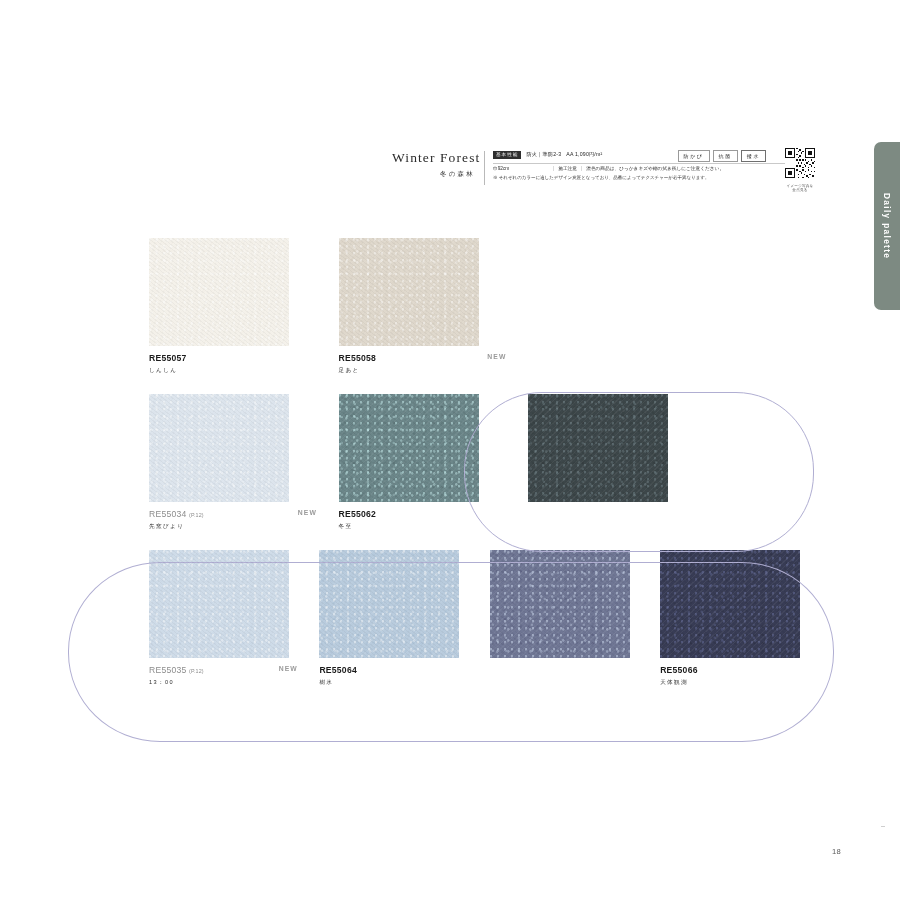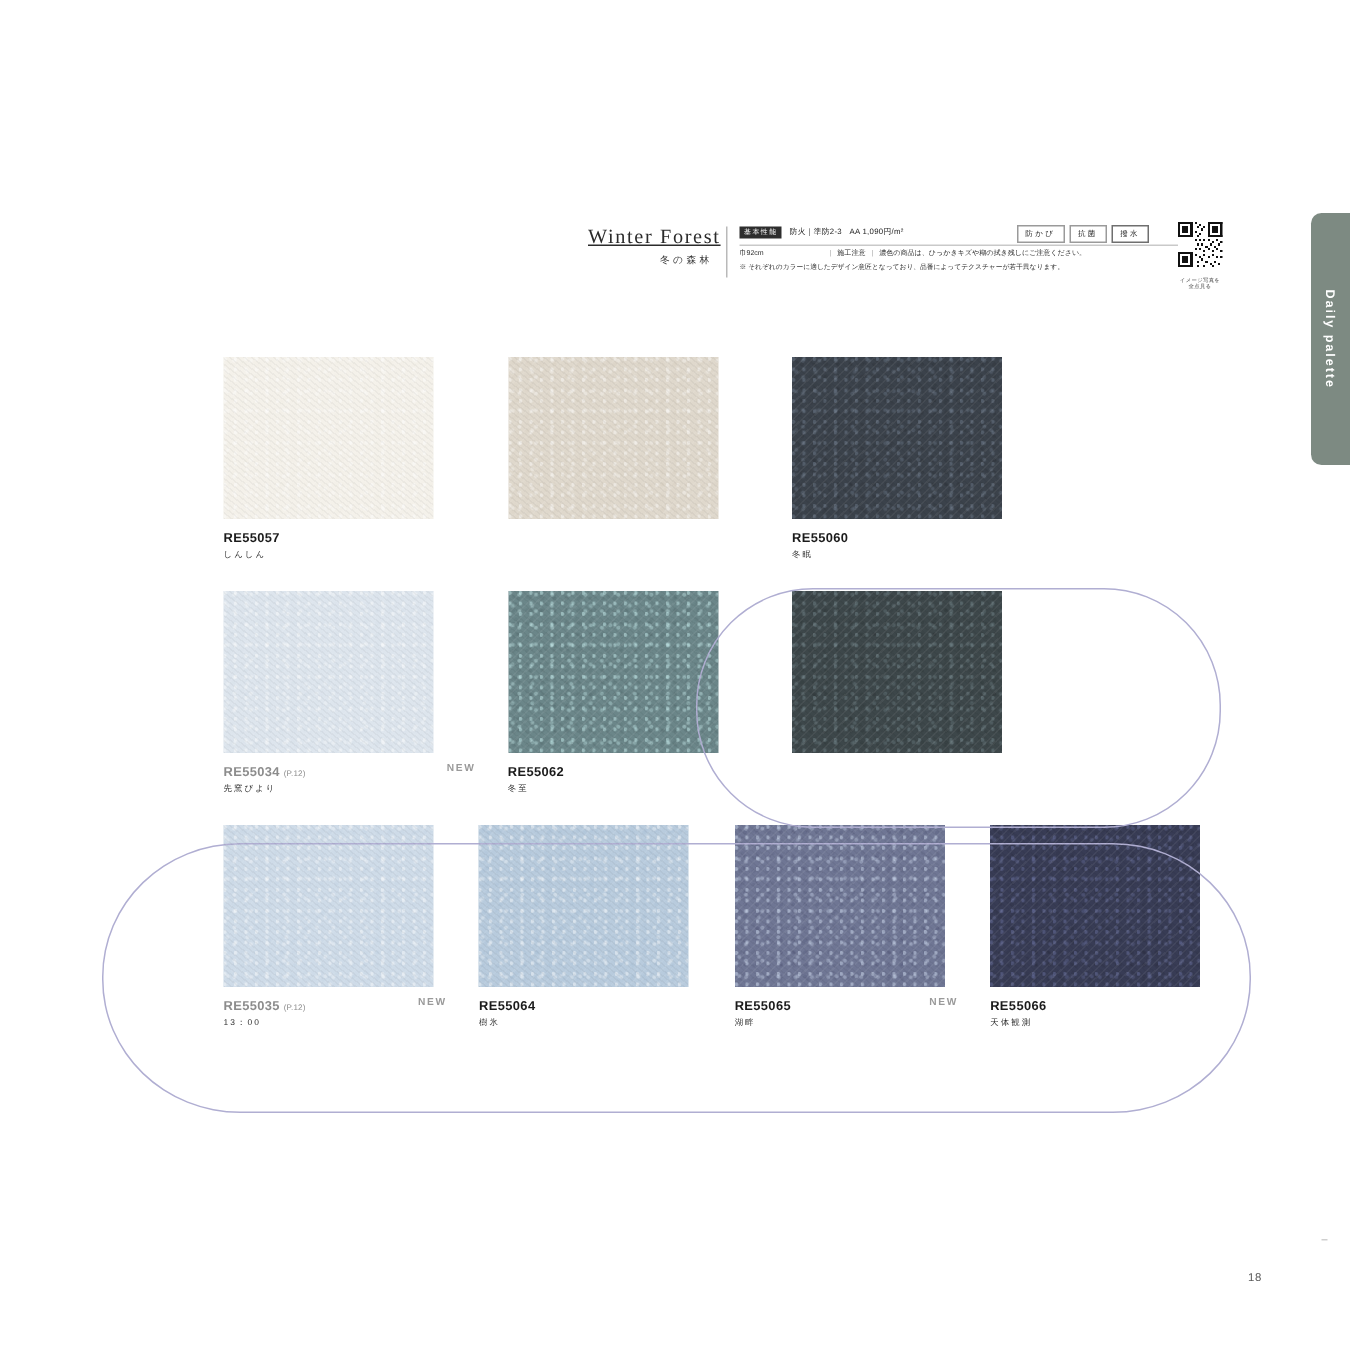--- a/index.html
+++ b/index.html
@@ -8,21 +8,21 @@
     background:#ffffff;
     font-family:"Liberation Sans", sans-serif;
     overflow:hidden;
     position:relative;
   }
   .page{position:absolute;inset:0;background:#fff;}
 
   
   .header{position:absolute;left:392px;top:150px;width:420px;height:48px;display:flex;align-items:flex-start;}
   .title-block{width:92px;text-align:right;padding-right:9px;box-sizing:border-box;}
-  .title-en{font-family:"Liberation Serif", serif;font-size:13.5px;color:#2b2b2b;letter-spacing:1.1px;line-height:15px;white-space:nowrap;text-decoration:underline;}
+  .title-en{font-family:"Liberation Serif", serif;font-size:13.5px;color:#2b2b2b;letter-spacing:1.1px;line-height:15px;white-space:nowrap;}
   .title-jp{font-size:6.5px;color:#3a3a3a;letter-spacing:2.2px;margin-top:5px;line-height:8px;}
   .rule{width:1px;background:#b9b9b9;align-self:stretch;margin-top:1px;height:34px;}
 
   .spec{flex:1;padding-left:8px;box-sizing:border-box;position:relative;}
   .spec-row1{display:flex;align-items:center;gap:5px;height:9px;}
   .chip{background:#2e2e2e;color:#fff;font-size:4.6px;letter-spacing:1px;padding:1.5px 3px;line-height:5px;white-space:nowrap;}
   .spec-code{font-size:5.2px;color:#1d1d1d;letter-spacing:.2px;white-space:nowrap;}
   .spec-price{font-size:5.2px;color:#1d1d1d;letter-spacing:.2px;white-space:nowrap;}
   .spec-sep{border-top:.5px solid #c9c9c9;margin-top:3.5px;}
   .spec-row2{display:flex;align-items:center;font-size:4.7px;color:#2b2b2b;margin-top:2.5px;line-height:6px;white-space:nowrap;}
@@ -55,21 +55,21 @@
     opacity:.85;mix-blend-mode:overlay;}
   .sw::before{content:"";position:absolute;inset:0;
     background-image:
       repeating-linear-gradient(38deg, rgba(0,0,0,.035) 0 1px, transparent 1px 3px),
       repeating-linear-gradient(-44deg, rgba(255,255,255,.05) 0 1px, transparent 1px 4px);
     z-index:1;}
 
   .meta{margin-top:7px;position:relative;height:26px;}
   .code-line{display:flex;align-items:baseline;}
   .code{font-size:8.6px;color:#1b1b1b;font-weight:bold;letter-spacing:.25px;}
-  .code.muted{color:#8c8c8c;font-weight:bold;}
+  .code.muted{color:#8c8c8c;font-weight:normal;}
   .pref{font-size:5.4px;color:#8c8c8c;margin-left:2.5px;letter-spacing:.1px;}
   .newtag{position:absolute;right:0;top:0;font-size:6.8px;color:#9a9a9a;letter-spacing:1.1px;font-weight:bold;}
   .jpname{font-size:5.6px;color:#2e2e2e;letter-spacing:1.4px;margin-top:4px;line-height:7px;}
 
   
   .annot{position:absolute;border:1.6px solid #b0aed2;pointer-events:none;}
   .annot-1{left:464px;top:392px;width:348px;height:158px;border-radius:78px/78px;}
   .annot-2{left:68px;top:562px;width:764px;height:178px;border-radius:92px/89px;}
 
   
@@ -194,29 +194,27 @@
         <div class="meta">
           <div class="code-line">
             <span class="code">RE55057</span>
             <span class="pref"></span>
           </div>
           <div class="jpname">しんしん</div>
         </div>
       </div>
       <div class="cell">
         <div class="sw" style="background: rgb(223, 216, 204);"></div>
-      </div>
-      <div class="cell">
-        <div class="sw" style="background: rgb(59, 66, 75);"></div>
-        <div class="meta">
-          <div class="code-line">
-            <span class="code">RE55060</span>
-            <span class="pref"></span>
-          </div>
-          <div class="jpname">冬眠</div>
+        <div class="meta">
+          <div class="code-line">
+            <span class="code">RE55058</span>
+            <span class="pref"></span>
+          </div>
+          <div class="newtag">NEW</div>
+          <div class="jpname">足あと</div>
         </div>
       </div>
     </div>
 
     <div class="row">
       <div class="cell">
         <div class="sw" style="background: rgb(221, 229, 237);"></div>
         <div class="meta">
           <div class="code-line">
             <span class="code muted">RE55034</span>
@@ -258,28 +256,20 @@
         <div class="meta">
           <div class="code-line">
             <span class="code">RE55064</span>
             <span class="pref"></span>
           </div>
           <div class="jpname">樹氷</div>
         </div>
       </div>
       <div class="cell">
         <div class="sw" style="background: rgb(111, 118, 148);"></div>
-        <div class="meta">
-          <div class="code-line">
-            <span class="code">RE55065</span>
-            <span class="pref"></span>
-          </div>
-          <div class="newtag">NEW</div>
-          <div class="jpname">湖畔</div>
-        </div>
       </div>
       <div class="cell">
         <div class="sw" style="background: rgb(56, 60, 85);"></div>
         <div class="meta">
           <div class="code-line">
             <span class="code">RE55066</span>
             <span class="pref"></span>
           </div>
           <div class="jpname">天体観測</div>
         </div>

